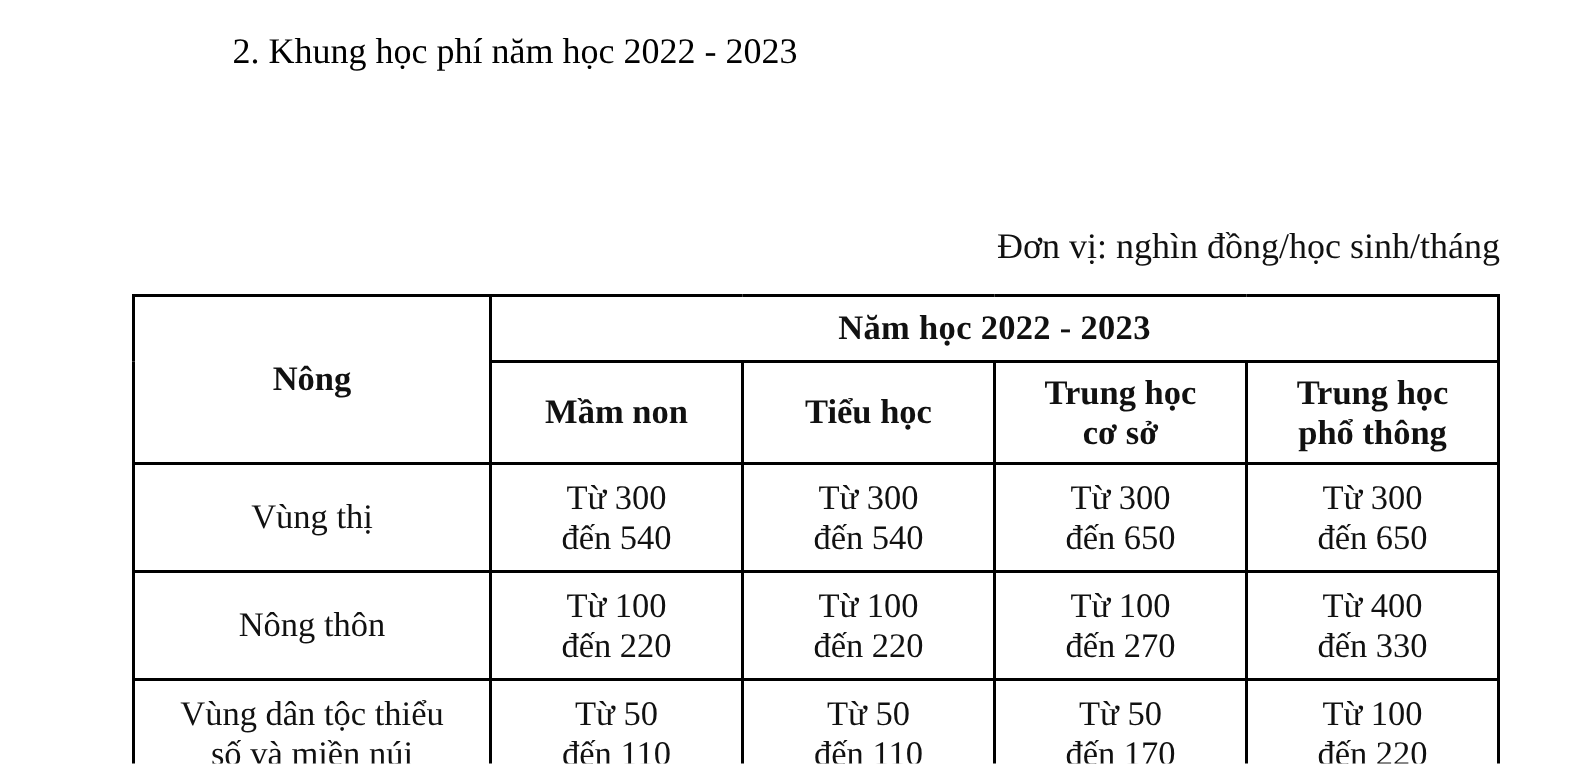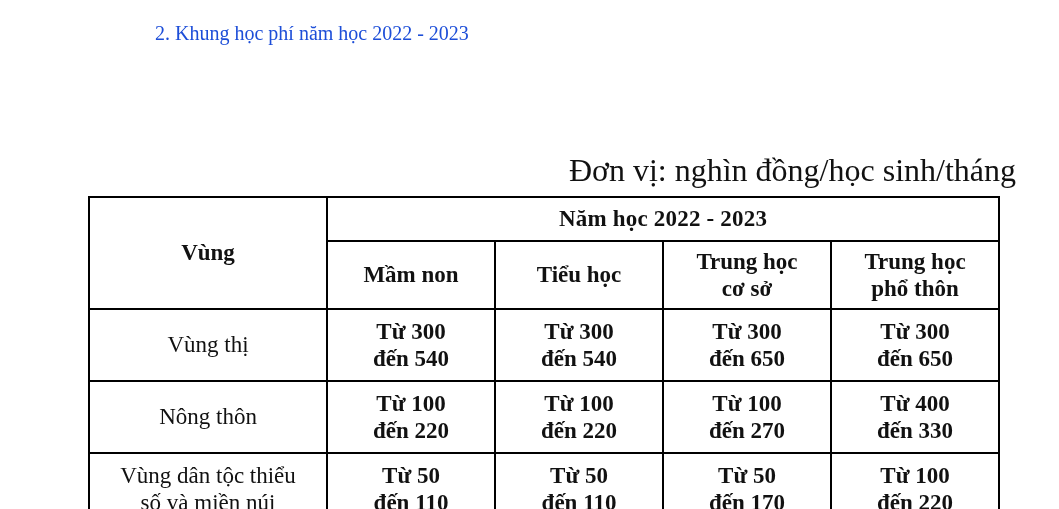--- a/index.html
+++ b/index.html
@@ -14,45 +14,45 @@
     color: #000000;
     overflow: hidden;
   }
   .page {
     position: relative;
     width: 1059px;
     height: 509px;
     box-sizing: border-box;
   }
   .para {
-    font-size: 20px;
+    font-size: 24px;
     line-height: 1.32;
-    color: #1d4ed8;
+    color: #000000;
   }
   #heading-para {
     position: absolute;
     left: 155px;
     top: 20px;
     white-space: nowrap;
   }
   #intro-para {
     position: absolute;
     left: 105px;
     top: 78px;
     width: 870px;
     text-indent: 62px;
     text-align: left;
   }
   #unit-note {
     position: absolute;
-    left: 16px;
+    left: 0;
     top: 152px;
     width: 1000px;
     text-align: right;
-    font-size: 32px;
+    font-size: 24px;
     color: #111;
   }
   table.fee-table {
     position: absolute;
     left: 88px;
     top: 196px;
     width: 912px;
     border-collapse: collapse;
     table-layout: fixed;
   }
@@ -81,21 +81,21 @@
     height: 62px;
     font-size: 23px;
   }
   .region-cell {
     font-weight: normal;
     font-size: 23px;
     line-height: 1.2;
   }
   .data-cell {
     height: 66px;
-    font-weight: bold;
+    font-weight: normal;
     border-radius: 13px;
   }
   .cell-line {
     display: block;
   }
 </style>
 </head>
 <body>
 
 <div class="page">
@@ -108,39 +108,39 @@
   <table class="fee-table">
     <colgroup>
       <col class="col-region">
       <col class="col-data">
       <col class="col-data">
       <col class="col-data">
       <col class="col-data">
     </colgroup>
     <thead>
       <tr>
-        <th rowspan="2" class="region-header">Vùng</th>
+        <th rowspan="2" class="region-header">Nông</th>
         <th colspan="4" class="hdr-span">Năm học 2022 - 2023</th>
       </tr>
       <tr>
         <th class="hdr-sub">
           <span class="cell-line">Mầm non</span>
           <span class="cell-line"></span>
         </th>
         <th class="hdr-sub">
           <span class="cell-line">Tiểu học</span>
           <span class="cell-line"></span>
         </th>
         <th class="hdr-sub">
           <span class="cell-line">Trung học</span>
           <span class="cell-line">cơ sở</span>
         </th>
         <th class="hdr-sub">
           <span class="cell-line">Trung học</span>
-          <span class="cell-line">phổ thôn</span>
+          <span class="cell-line">phổ thông</span>
         </th>
       </tr>
     </thead>
     <tbody>
       <tr>
         <td class="region-cell">
           <span class="cell-line">Vùng thị</span>
           <span class="cell-line"></span>
         </td>
         <td class="data-cell">

